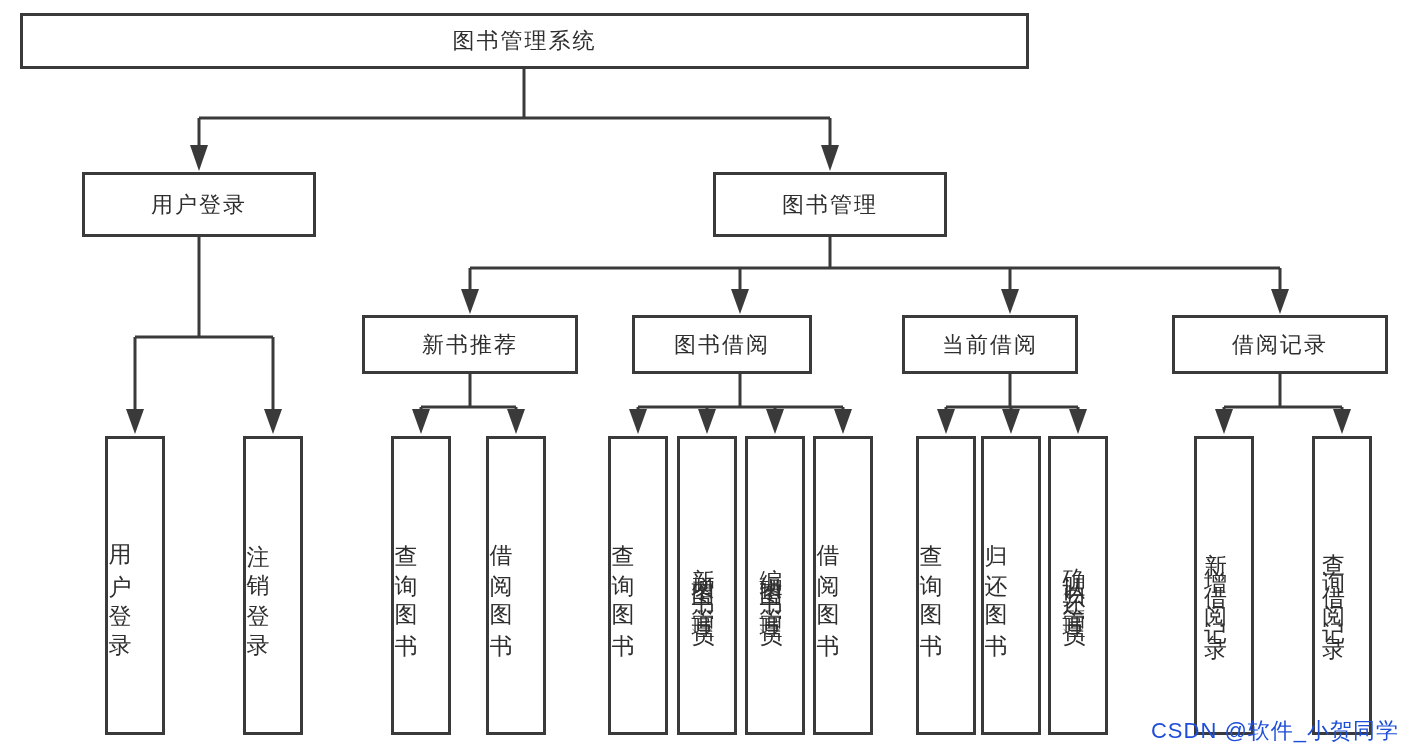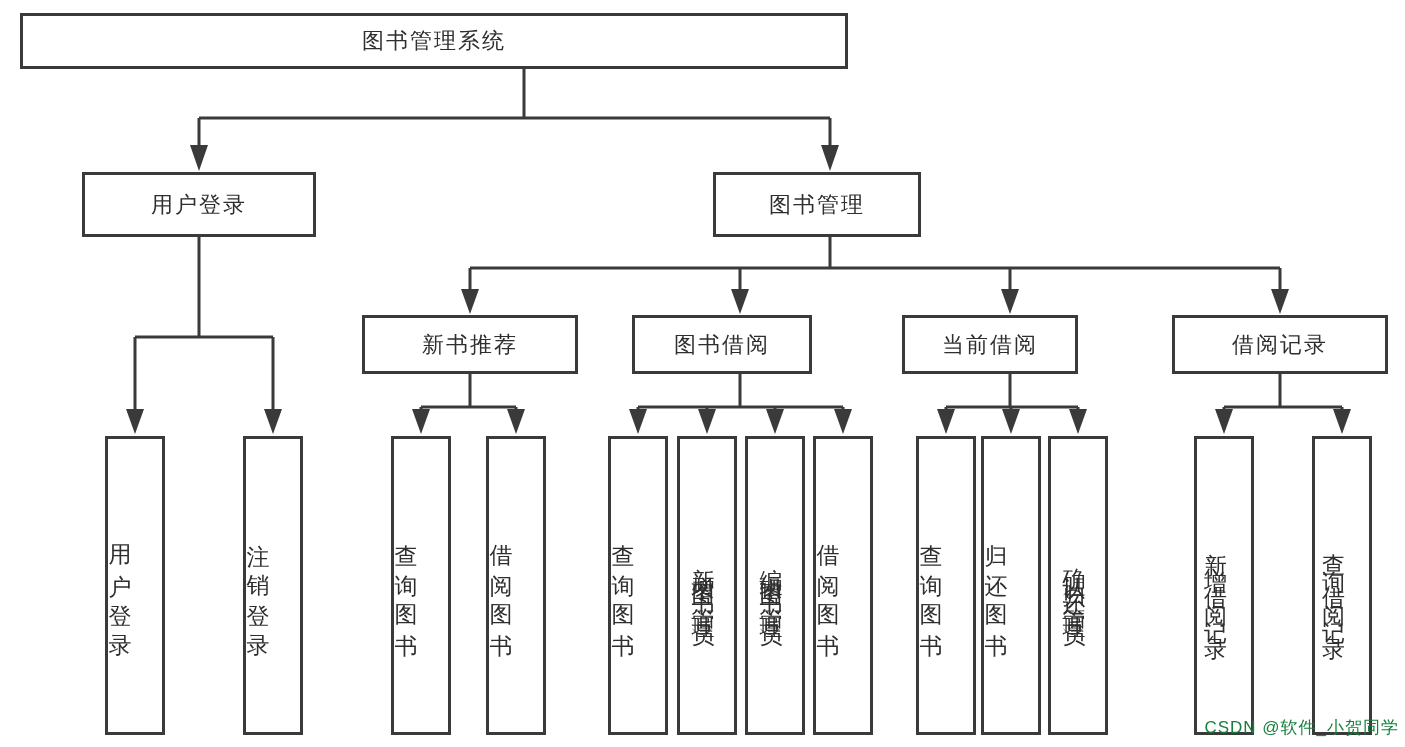--- a/index.html
+++ b/index.html
@@ -28,23 +28,23 @@
     display: flex;
     align-items: center;
     justify-content: center;
     color: #2e2e2e;
     font-size: 22px;
     letter-spacing: 2px;
     white-space: nowrap;
   }
 
   
-  .n-root  { left: 20px;   top: 13px;  width: 828px; height: 56px; }
+  .n-root  { left: 20px;   top: 13px;  width: 1009px; height: 56px; }
   .n-l2a   { left: 82px;   top: 172px; width: 234px;  height: 65px; }
-  .n-l2b   { left: 713px;  top: 172px; width: 208px;  height: 65px; }
+  .n-l2b   { left: 713px;  top: 172px; width: 234px;  height: 65px; }
   .n-l3a   { left: 362px;  top: 315px; width: 216px;  height: 59px; }
   .n-l3b   { left: 632px;  top: 315px; width: 180px;  height: 59px; }
   .n-l3c   { left: 902px;  top: 315px; width: 176px;  height: 59px; }
   .n-l3d   { left: 1172px; top: 315px; width: 216px;  height: 59px; }
 
   
   .vbox {
     top: 436px;
     width: 60px;
     height: 299px;
@@ -72,22 +72,22 @@
   .b9  { left: 916px;  }
   .b10 { left: 981px;  }
   .b11 { left: 1048px; }
   .b12 { left: 1194px; }
   .b13 { left: 1312px; }
 
   .watermark {
     position: absolute;
     right: 6px;
     top: 716px;
-    font-size: 17px;
-    color: #15803d;
+    font-size: 22px;
+    color: #1d4ed8;
     letter-spacing: 1px;
     white-space: nowrap;
   }
 </style>
 </head>
 <body>
 
 <div class="canvas">
 
   <svg class="connectors" viewBox="0 0 1405 747" xmlns="http://www.w3.org/2000/svg">

